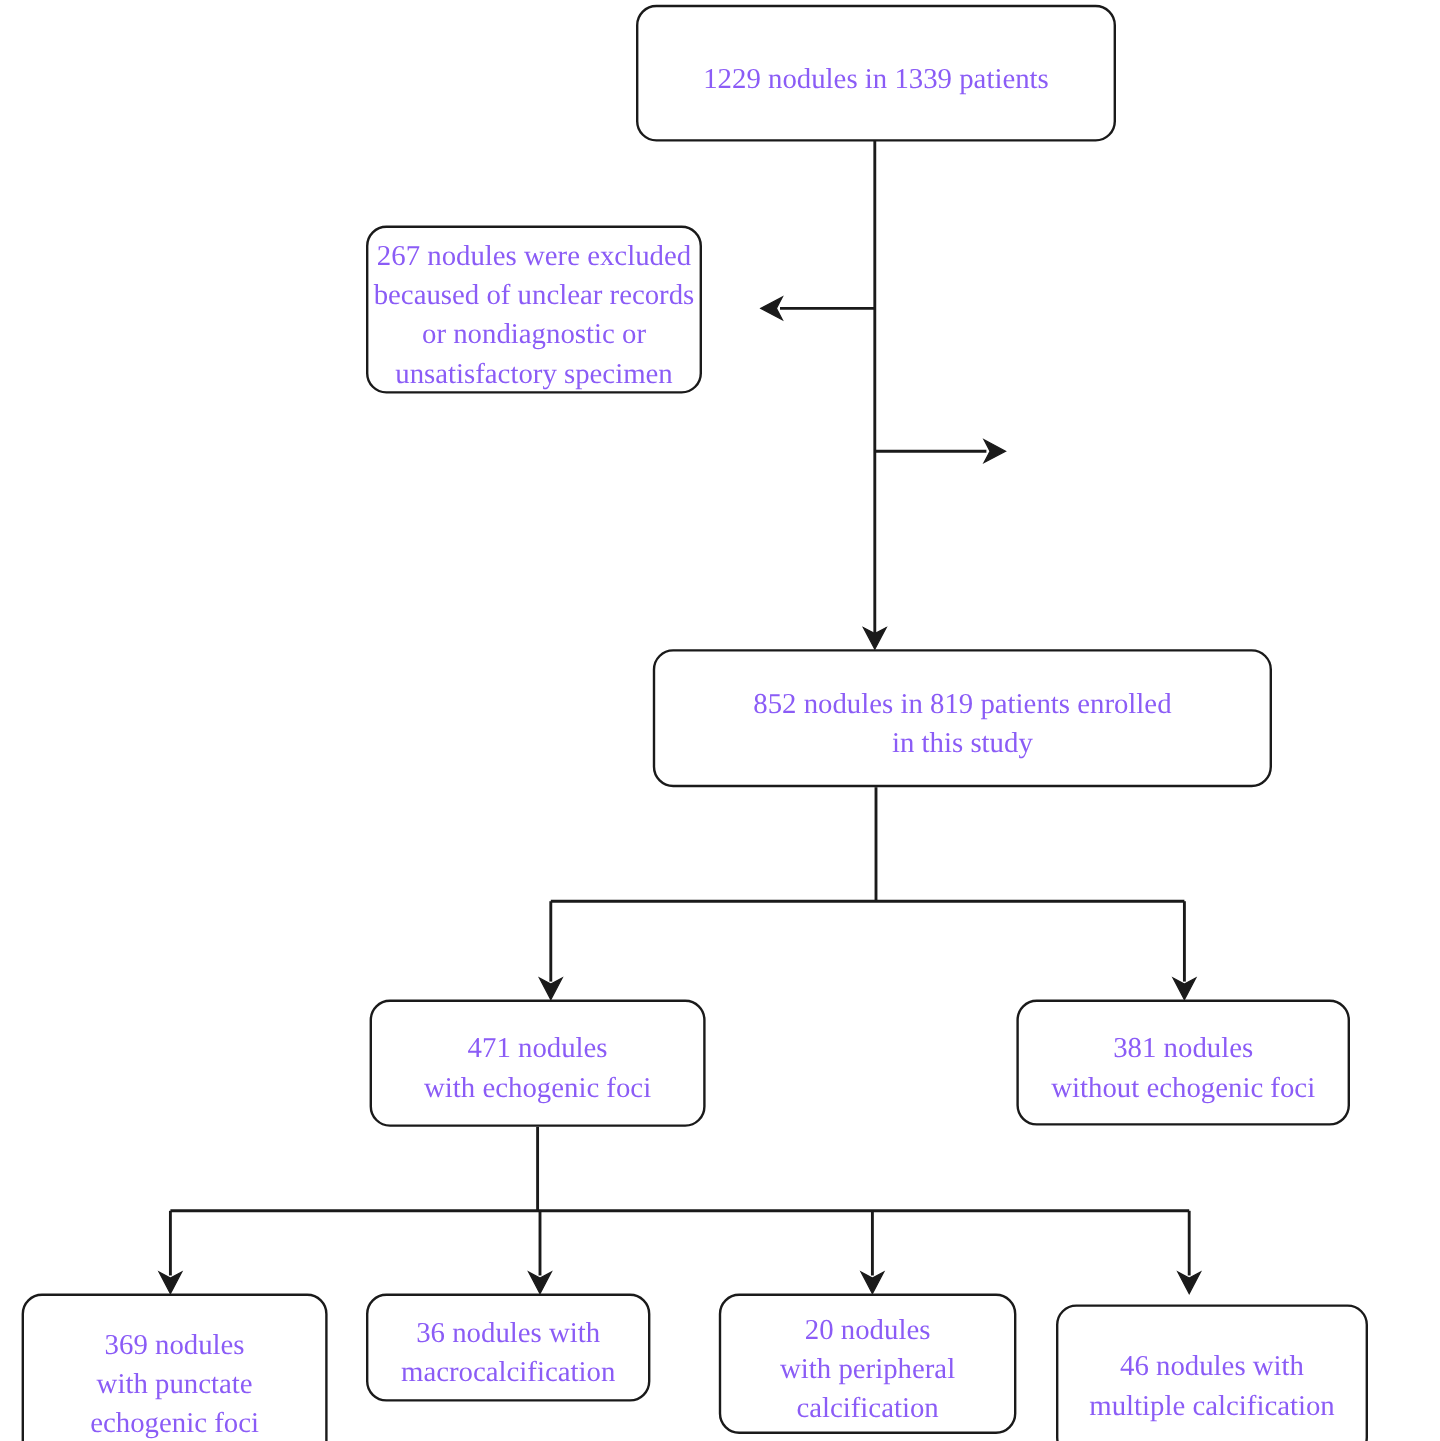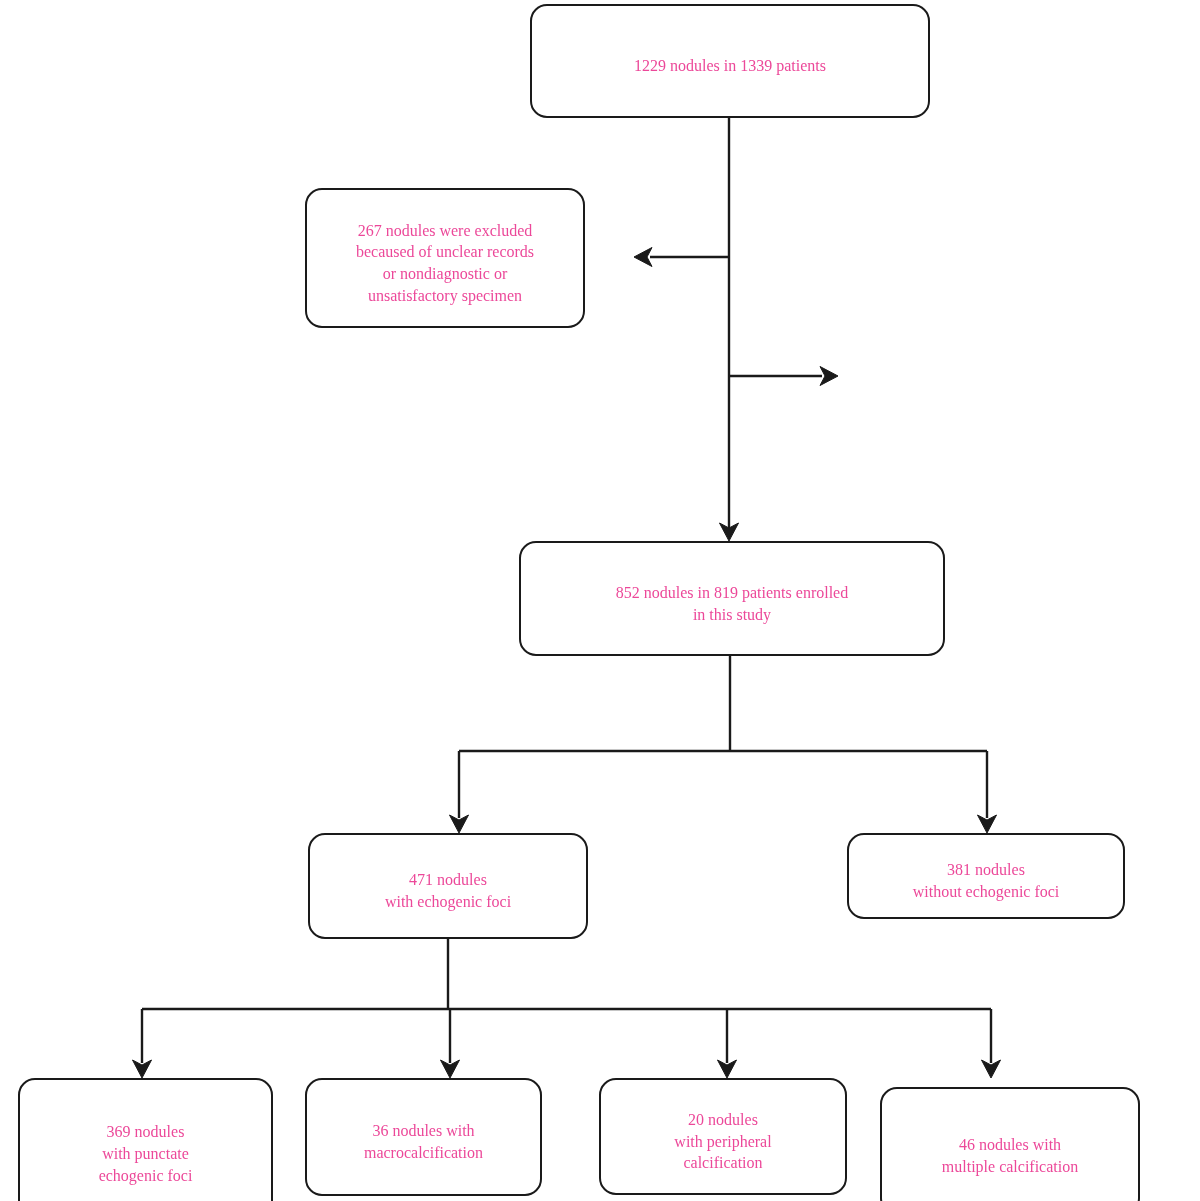--- a/index.html
+++ b/index.html
@@ -37,23 +37,23 @@
     display: flex;
     align-items: center;
     justify-content: center;
     border: 2.4px solid #1a1a1a;
     border-radius: 17px;
     background: #ffffff;
     text-align: center;
   }
   .node-text {
     white-space: pre;
-    font-size: 16px;
+    font-size: 24px;
     line-height: 1.36;
-    color: #ec4899;
+    color: #8b5cf6;
     margin-top: 10px;
   }
 </style>
 </head>
 <body>
 
 <div class="canvas">
 
   <svg class="connectors" width="1200" height="1201" viewBox="0 0 1200 1201" aria-hidden="true">
 
@@ -90,42 +90,42 @@
   </div>
 
   <div class="node" style="left:305px; top:188px; width:280px; height:140px;">
     <span class="node-text">267 nodules were excluded
 becaused of unclear records
 or nondiagnostic or
 unsatisfactory specimen</span>
   </div>
 
 
-  <div class="node" style="left:519px; top:541px; width:426px; height:115px;">
+  <div class="node" style="left:544px; top:541px; width:516px; height:115px;">
     <span class="node-text">852 nodules in 819 patients enrolled
 in this study</span>
   </div>
 
   <div class="node" style="left:308px; top:833px; width:280px; height:106px;">
     <span class="node-text">471 nodules
 with echogenic foci</span>
   </div>
 
-  <div class="node" style="left:847px; top:833px; width:278px; height:86px;">
+  <div class="node" style="left:847px; top:833px; width:278px; height:105px;">
     <span class="node-text">381 nodules
 without echogenic foci</span>
   </div>
 
   <div class="node" style="left:18px; top:1078px; width:255px; height:142px;">
     <span class="node-text">369 nodules
 with punctate
 echogenic foci</span>
   </div>
 
-  <div class="node" style="left:305px; top:1078px; width:237px; height:118px;">
+  <div class="node" style="left:305px; top:1078px; width:237px; height:90px;">
     <span class="node-text">36 nodules with
 macrocalcification</span>
   </div>
 
   <div class="node" style="left:599px; top:1078px; width:248px; height:117px;align-items:center;">
     <span class="node-text">20 nodules
 with peripheral
 calcification</span>
   </div>
 

